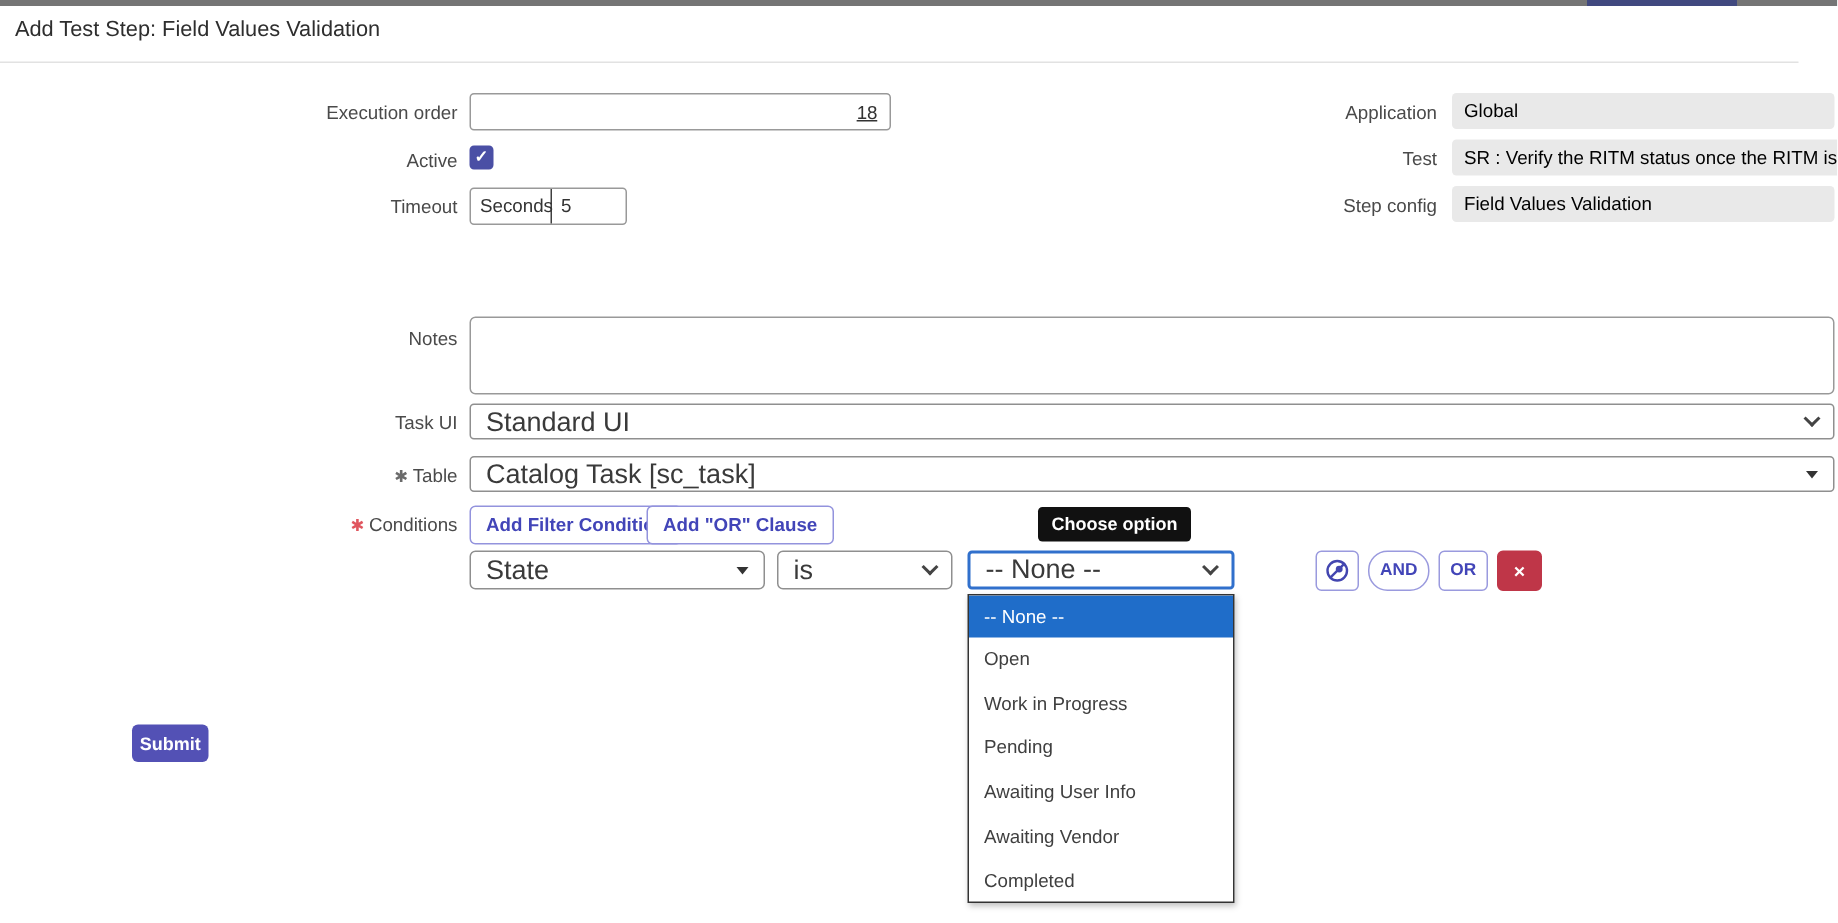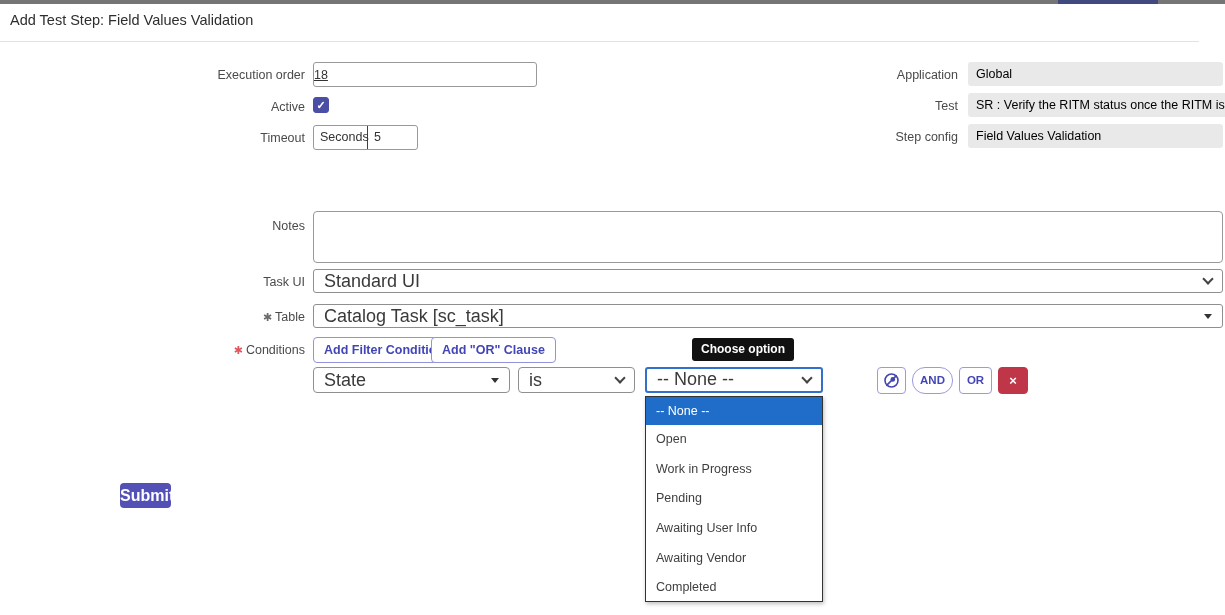--- a/index.html
+++ b/index.html
@@ -55,40 +55,40 @@
              font-weight:bold; line-height:23px; padding:0 9px; border-radius:3px; }
 
   .focus-select { border:2px solid #3170cc !important; line-height:20px !important; }
 
   .listbox { position:absolute; left:645px; top:396px; width:178px; height:206px; background:#fff;
              border:1px solid #333; box-shadow:1px 2px 4px rgba(0,0,0,.25); overflow:hidden; }
   .opt { height:29.7px; line-height:29.7px; padding-left:10px; font-size:12.5px; color:#3f3f3f; cursor:pointer; white-space:nowrap; }
   .opt.selected { height:28px; line-height:28px; background:#1f6dc9; color:#fff; }
 
   .submit { position:absolute; left:88px; top:483px; width:51px; height:25px; background:#5351b5; border:none;
-            border-radius:4px; color:#fff; font-size:16px; font-weight:bold; cursor:pointer;
-            font-family:"Liberation Sans", sans-serif;margin-left:32px; }
+            border-radius:4px; color:#fff; font-size:12px; font-weight:bold; cursor:pointer;
+            font-family:"Liberation Sans", sans-serif; }
 
   .eq-icon { display:block; margin:4px auto 0; }
 </style>
 </head>
 <body>
 
 <div id="screen">
 
   <div class="topstrip">
     <div class="seg"></div>
   </div>
 
   <div class="header">
     <div class="title">Add Test Step: Field Values Validation</div>
   </div>
 
   <div class="lbl" style="left:105px; top:68px; width:200px;">Execution order</div>
-  <input class="inp" style="left: 313px; top: 62px; width: 224px; height: 25px; text-align: left; padding-right: 8px; text-decoration: underline;" value="18">
+  <input class="inp" style="left: 313px; top: 62px; width: 281px; height: 25px; text-align: right; padding-right: 8px; text-decoration: underline;" value="18">
 
   <div class="lbl" style="left:105px; top:100px; width:200px;">Active</div>
   <div class="checkbox">✓</div>
 
   <div class="lbl" style="left:105px; top:131px; width:200px;">Timeout</div>
   <div class="timeout-group">
     <div class="unit">Seconds</div>
     <div class="val">5</div>
   </div>
 

